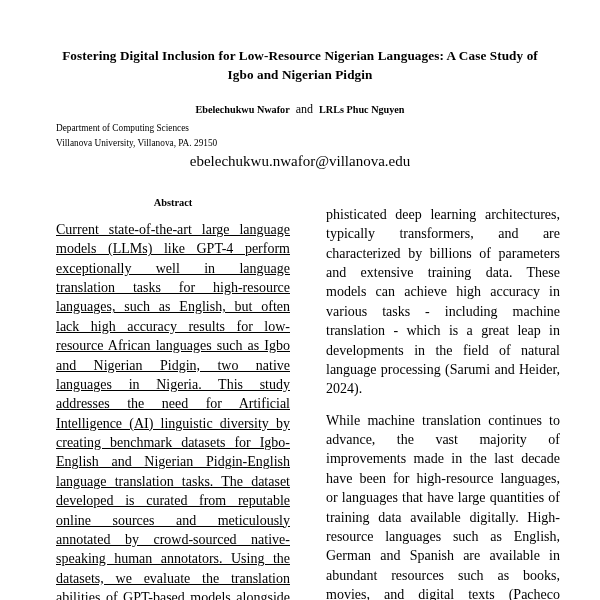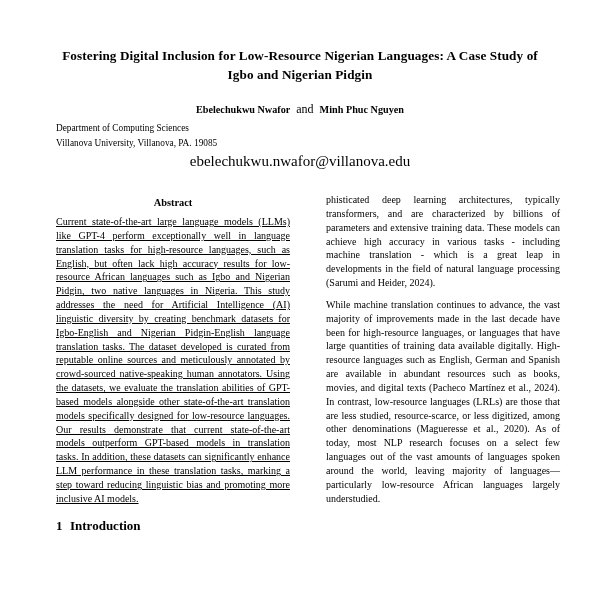--- a/index.html
+++ b/index.html
@@ -60,25 +60,25 @@
     width: 234px;
     flex: 0 0 234px;
   }
   .abstract-head {
     text-align: center;
     font-size: 10.4px;
     font-weight: bold;
     margin: 4px 0 7px 0;
   }
   p.body {
-    font-size: 10px;
+    font-size: 14px;
     line-height: 1.385;
     text-align: justify;
     text-justify: inter-word;
-    margin: 0 0 8px 0;
+    margin: 12px 0 8px 0;
     -webkit-hyphens: auto;
     hyphens: auto;
   }
   .abstract p.body {
     text-align: justify;
     text-decoration: underline;
   }
   .section-head {
     font-size: 13px;
     font-weight: bold;
@@ -90,25 +90,25 @@
   }
 </style>
 </head>
 <body>
 
 <div class="page">
 
   <div class="title">Fostering Digital Inclusion for Low-Resource Nigerian Languages: A Case Study of Igbo and Nigerian Pidgin</div>
 
   <div class="authors">
-    <span>Ebelechukwu Nwafor</span><span class="sep">&nbsp;&nbsp;and&nbsp;&nbsp;</span><span>Minh Phuc Nguyen</span>
+    <span>Ebelechukwu Nwafor</span><span class="sep">&nbsp;&nbsp;and&nbsp;&nbsp;</span><span>LRLs Phuc Nguyen</span>
   </div>
 
   <div class="affil">Department of Computing Sciences</div>
-  <div class="affil">Villanova University, Villanova, PA. 19085</div>
+  <div class="affil">Villanova University, Villanova, PA. 29150</div>
   <div class="email">ebelechukwu.nwafor@villanova.edu</div>
 
   <div class="columns">
 
     <div class="col">
       <div class="abstract">
         <div class="abstract-head">Abstract</div>
         <p class="body">Current state-of-the-art large language models (LLMs) like GPT-4 perform exceptionally well in language translation tasks for high-resource languages, such as English, but often lack high accuracy results for low-resource African languages such as Igbo and Nigerian Pidgin, two native languages in Nigeria. This study addresses the need for Artificial Intelligence (AI) linguistic diversity by creating benchmark datasets for Igbo-English and Nigerian Pidgin-English language translation tasks. The dataset developed is curated from reputable online sources and meticulously annotated by crowd-sourced native-speaking human annotators. Using the datasets, we evaluate the translation abilities of GPT-based models alongside other state-of-the-art translation models specifically designed for low-resource languages. Our results demonstrate that current state-of-the-art models outperform GPT-based models in translation tasks. In addition, these datasets can significantly enhance LLM performance in these translation tasks, marking a step toward reducing linguistic bias and promoting more inclusive AI models.</p>
       </div>
 

